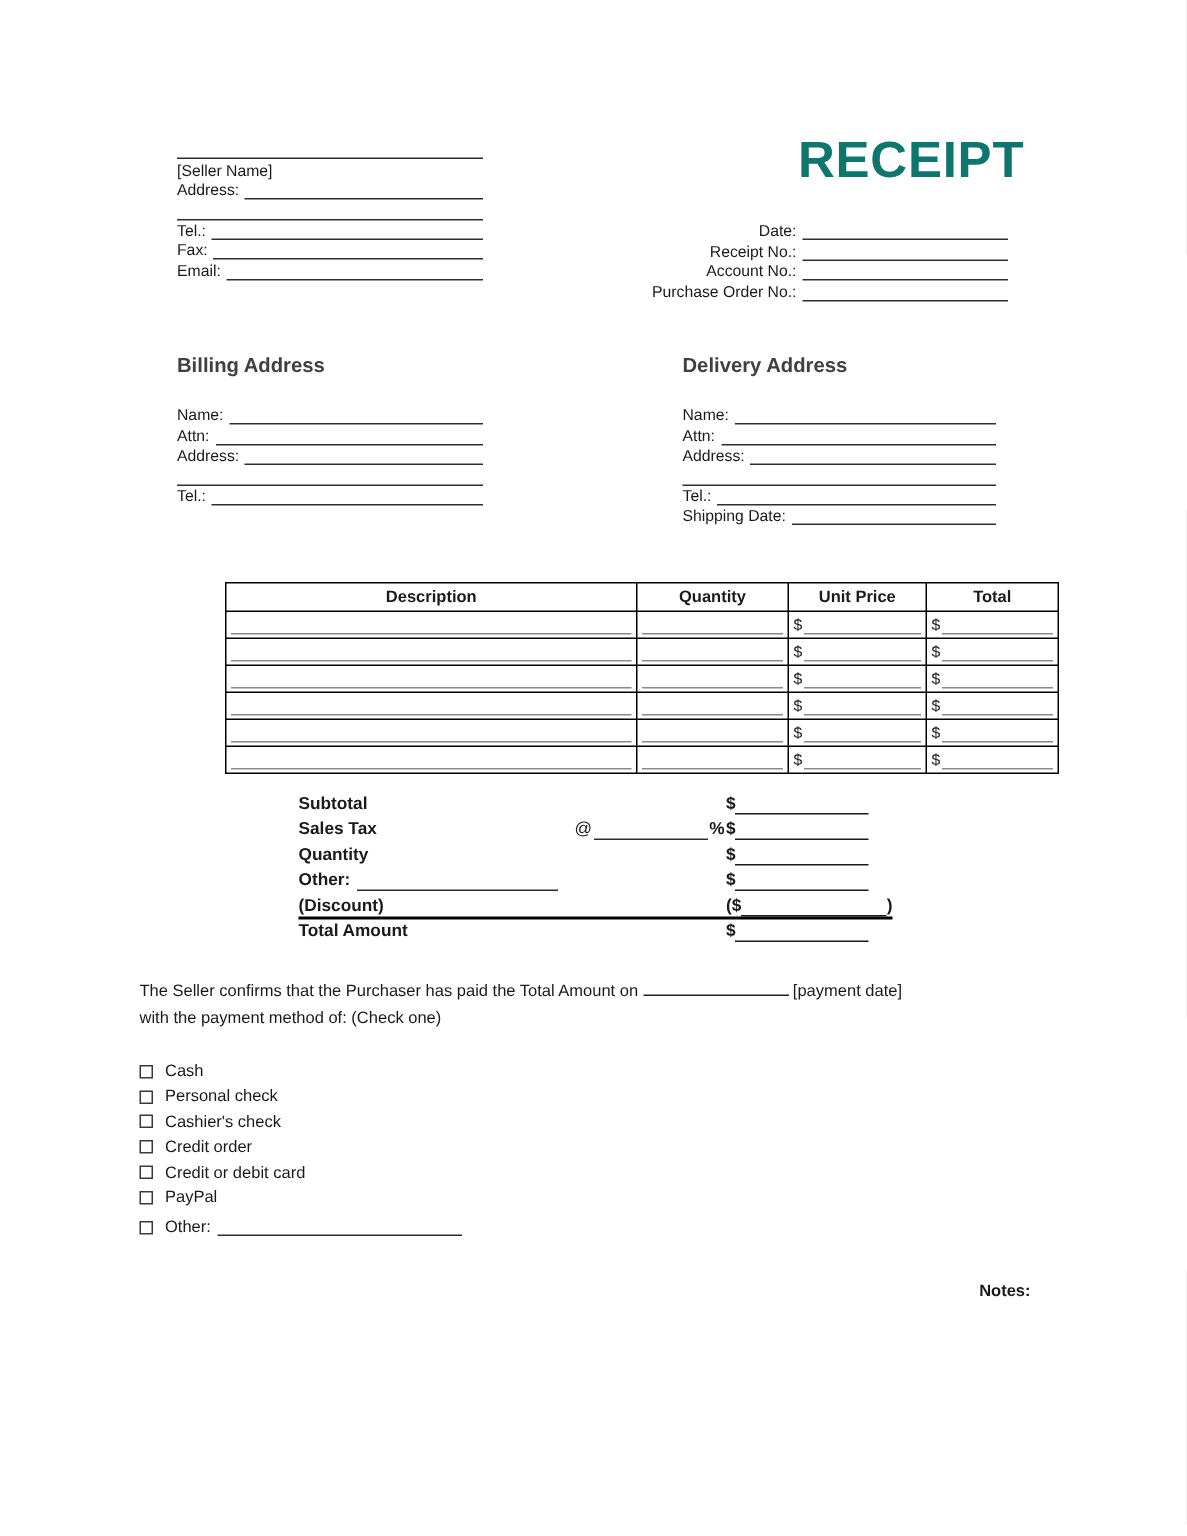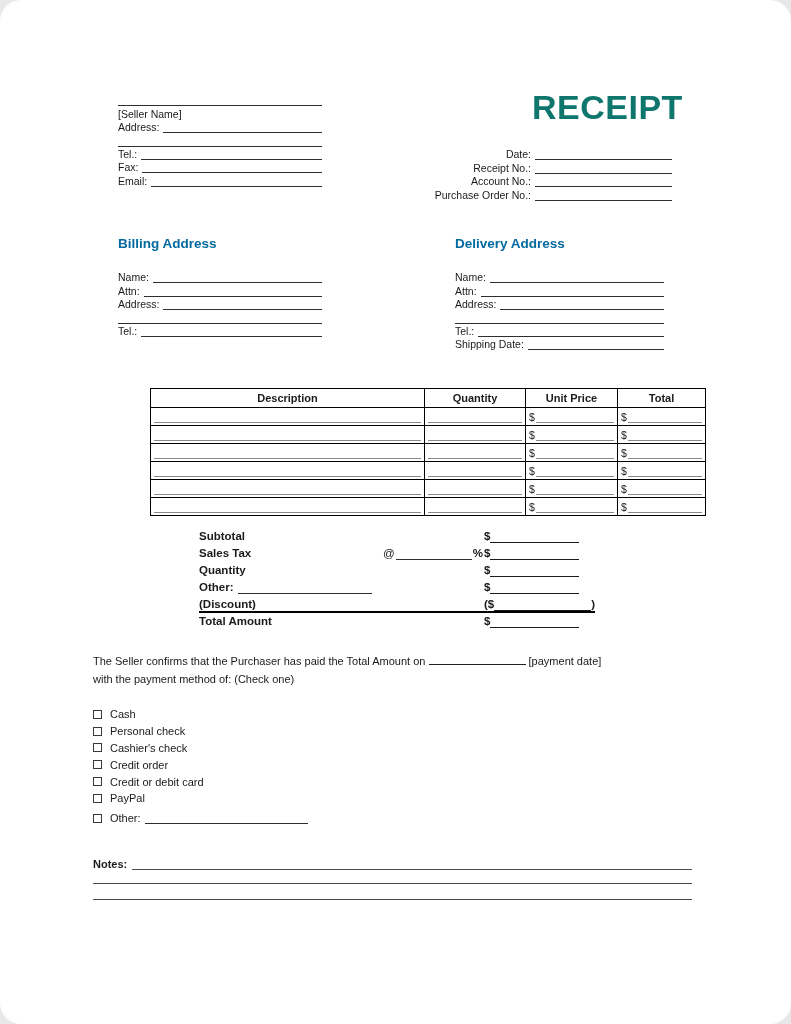--- a/index.html
+++ b/index.html
@@ -1,37 +1,36 @@
 <!DOCTYPE html>
 <html><head>
 <meta charset="utf-8">
 <style>
   * { margin:0; padding:0; box-sizing:border-box; }
   html,body { background:#e8e8e8; }
   .page {
     position:relative; width:791px; height:1024px; background:#ffffff;
     font-family:"Liberation Sans","DejaVu Sans",sans-serif; color:#1a1a1a;
     overflow:hidden;
-    border-radius:21px;
   }
   
   .frow { display:flex; align-items:flex-end; height:13.4px; font-size:10.5px; line-height:12px; }
   .frow .lbl { white-space:pre; padding-right:4px; }
   .fill { flex:1; border-bottom:1px solid #2e2e2e; height:100%; }
 
   
   .seller-block { position:absolute; left:118px; top:93px; width:204px; }
   
   .receipt-title { position:absolute; left:532px; top:88px; font-size:34px; font-weight:bold; letter-spacing:0.5px; color:#0f766e; }
   
   .meta-block { position:absolute; left:420px; top:147px; width:252px; }
   .meta-block .lbl { width:115px; text-align:right; flex:none; }
 
   
-  .addr-heading { font-size:13.5px; font-weight:bold; color:#0369a1; margin-bottom:19px; }
+  .addr-heading { font-size:13.5px; font-weight:bold; color:#404040; margin-bottom:19px; }
   .billing-block { position:absolute; left:118px; top:236px; width:204px; }
   .delivery-block { position:absolute; left:455px; top:236px; width:209px; }
 
   
   .items { position:absolute; left:118px; top:388px; width:555px; border-collapse:collapse; table-layout:fixed;margin-left:32px; }
   .items th, .items td { border:1px solid #000; padding:0 3px; }
   .items { border:1.5px solid #000; }
   .items th { height:19px; font-size:11px; font-weight:bold; text-align:center; vertical-align:middle; }
   .items td { height:18px; vertical-align:bottom; padding-bottom:2px; }
   .cellline { border-bottom:1px solid #8a8a8a; height:10px; width:100%; }
@@ -59,21 +58,21 @@
   
   .payment-methods { position:absolute; left:93px; top:706px; }
   .pm-row { display:flex; align-items:center; height:16.8px; font-size:11px; }
   .checkbox { width:9px; height:9px; border:1.2px solid #3a3a3a; margin-right:8px; flex:none; background:#fff; }
   .pm-row.other-row { width:215px; align-items:flex-end; }
   .pm-row.other-row .checkbox { margin-bottom:1px; }
   .pm-row.other-row .fill { margin-left:4px; height:12px; }
 
   
   .notes { position:absolute; left:93px; top:855px; width:599px; }
-  .notes .frow { font-size:11px; }
+  .notes .frow { font-size:11px;flex-direction:column; }
   .notes .nlabel { font-weight:bold; padding-right:5px; }
   .notes .r1 { height:15px; }
   .notes .r2 { height:14px; }
   .notes .r3 { height:16px; }
   .notes .fill { border-bottom-color:#4a4a4a; }
 </style>
 </head>
 <body>
 
 <div class="page">

